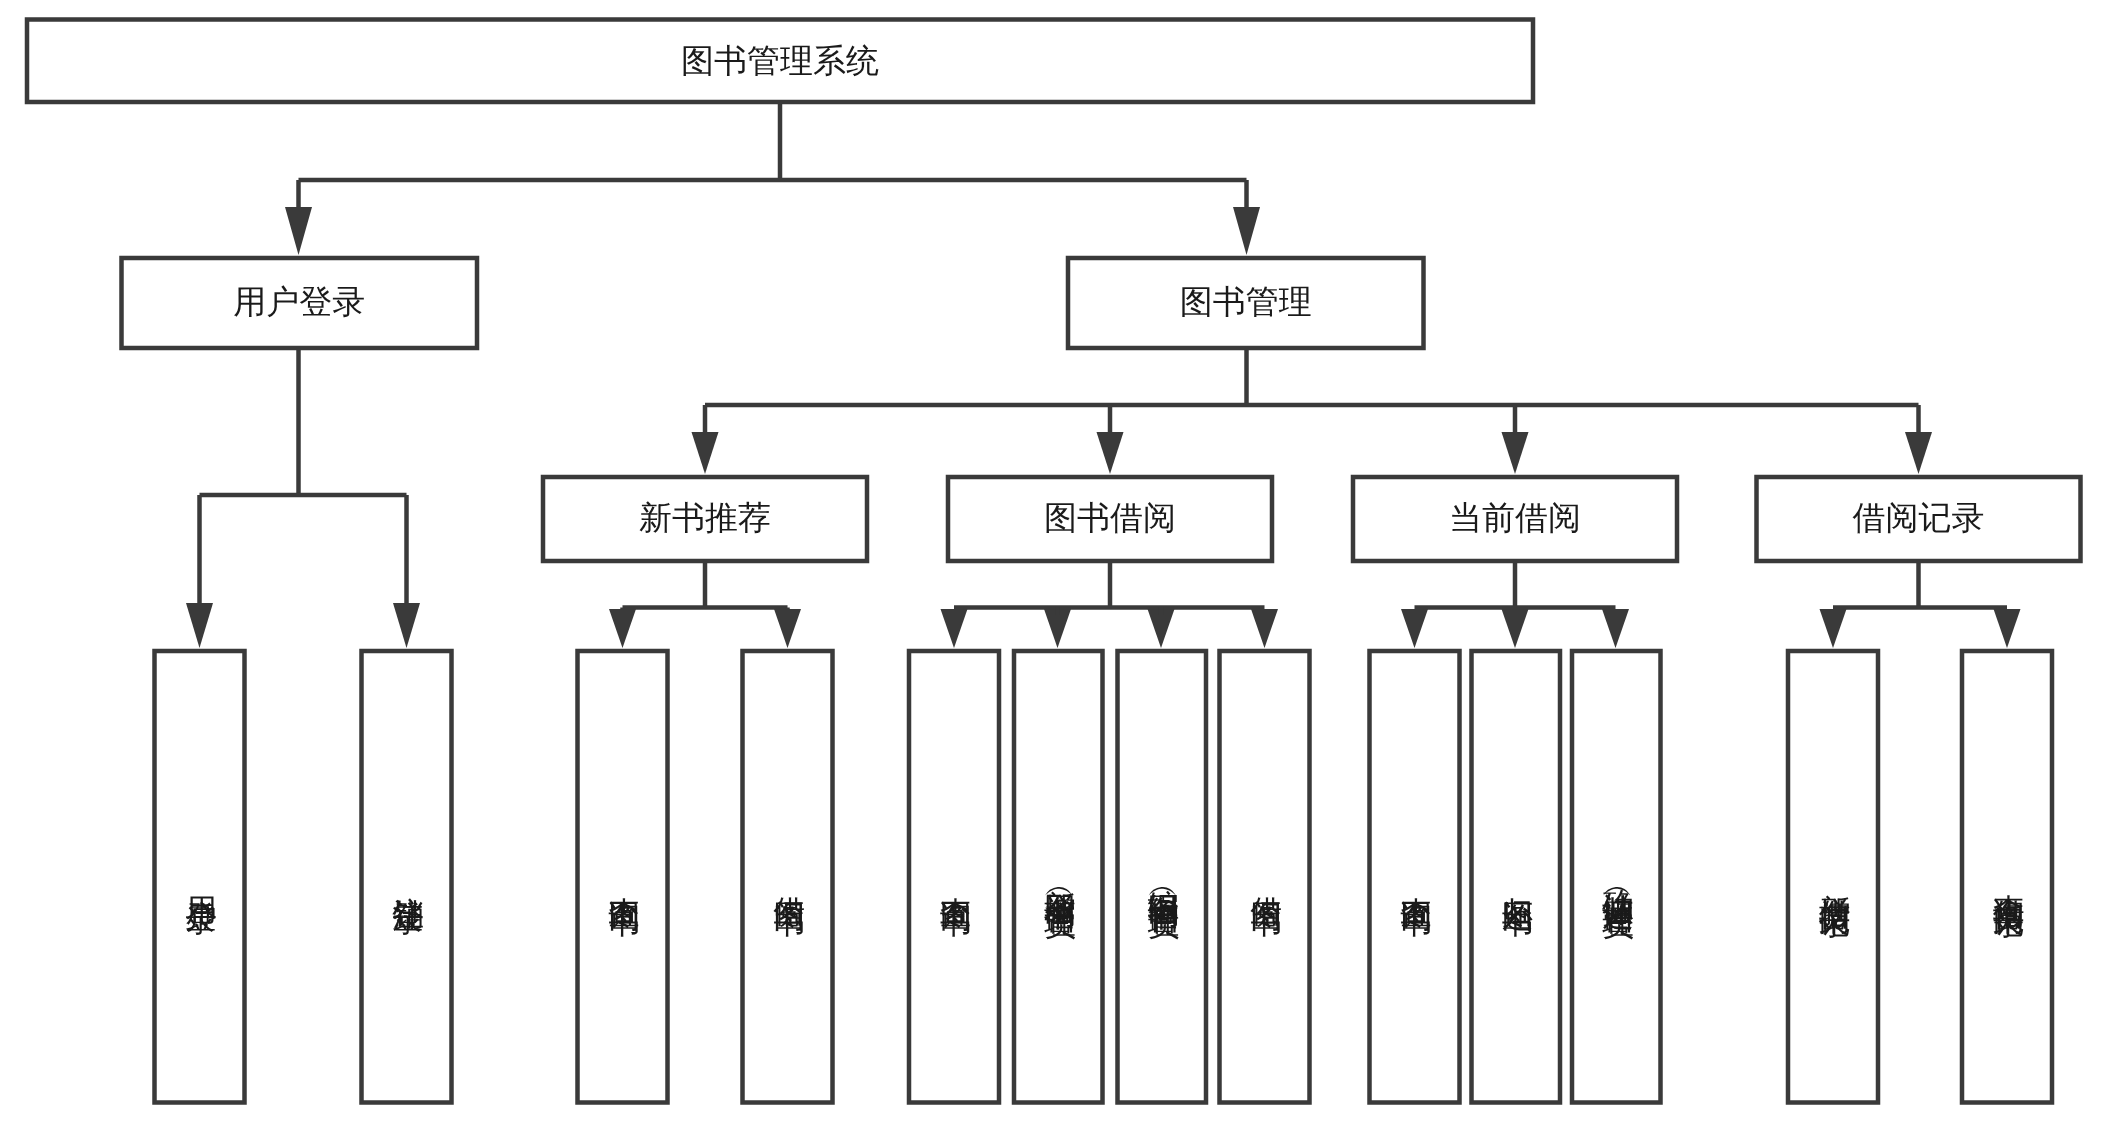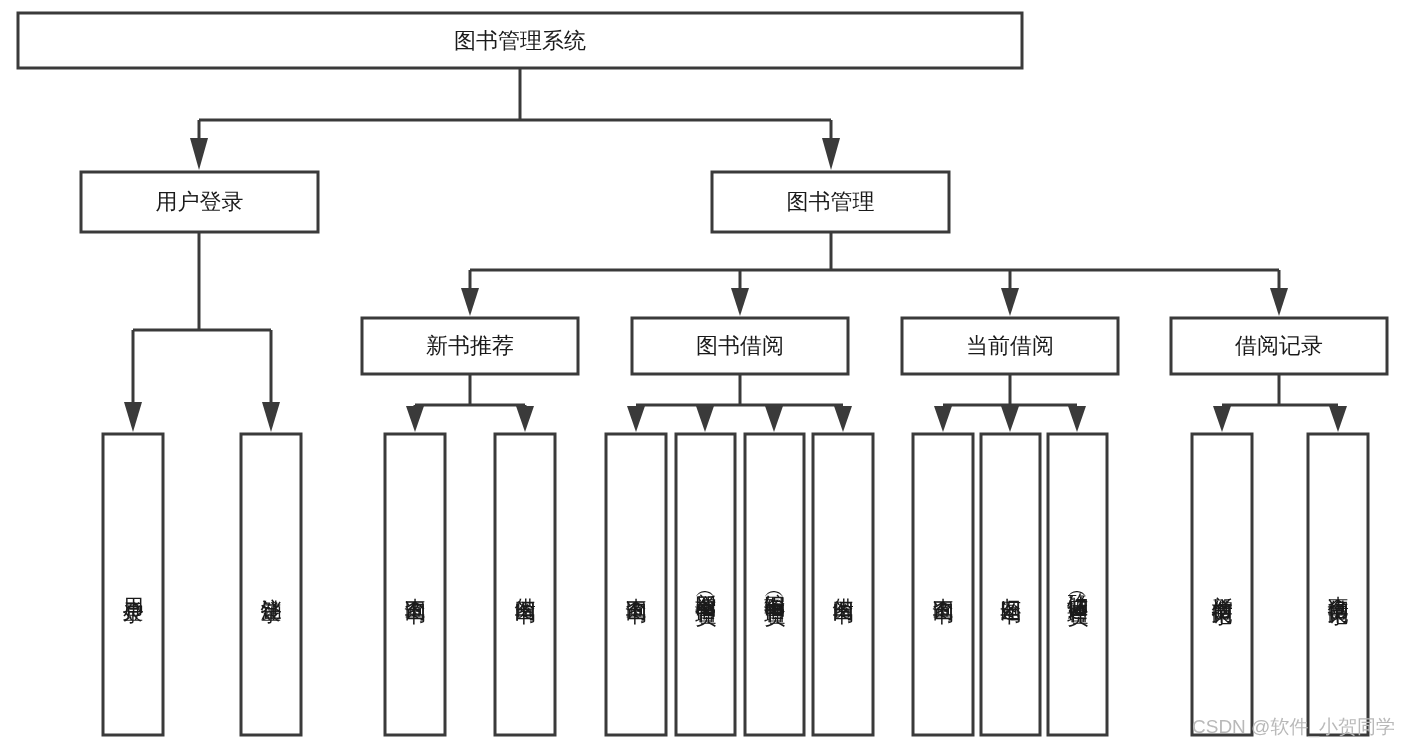--- a/index.html
+++ b/index.html
@@ -199,15 +199,14 @@
   <div class="node-label-v" style="left:745px; top:434px; width:59px; height:301px;">编辑图书（管理员）</div>
   <div class="node-label-v" style="left:813px; top:434px; width:60px; height:301px;">借阅图书</div>
 
   <div class="node-label-v" style="left:913px; top:434px; width:60px; height:301px;">查询图书</div>
   <div class="node-label-v" style="left:981px; top:434px; width:59px; height:301px;">归还图书</div>
   <div class="node-label-v" style="left:1048px; top:434px; width:59px; height:301px;">确认归还（管理员）</div>
 
   <div class="node-label-v" style="left:1192px; top:434px; width:60px; height:301px;">新增借阅记录</div>
   <div class="node-label-v" style="left:1308px; top:434px; width:60px; height:301px;">查询借阅记录</div>
 
-  <div class="watermark" style="left:1192px; top:714px;">CSDN @软件_小贺同学</div>
 
 </div>
 
 </body></html>

